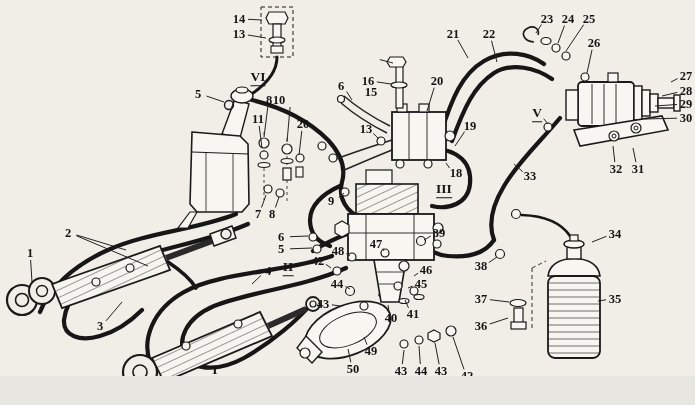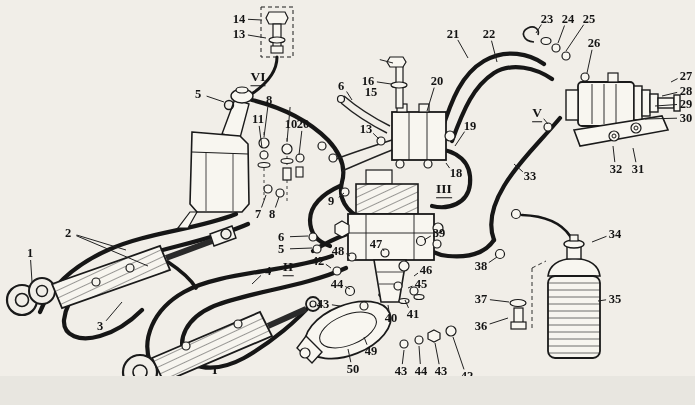--- a/index.html
+++ b/index.html
@@ -302,21 +302,21 @@
       <span class="callout" style="left: 568px; top: 19px;">24</span>
       <span class="callout" style="left: 589px; top: 19px;">25</span>
       <span class="callout" style="left: 594px; top: 43px;">26</span>
       <span class="callout" style="left: 686px; top: 76px;">27</span>
       <span class="callout" style="left: 686px; top: 91px;">28</span>
       <span class="callout" style="left: 686px; top: 104px;">29</span>
       <span class="callout" style="left: 686px; top: 118px;">30</span>
       <span class="callout roman" style="left: 258px; top: 78px; text-align: center;">VI</span>
       <span class="callout" style="left: 198px; top: 94px;">5</span>
       <span class="callout" style="left: 269px; top: 100px;">8</span>
-      <span class="callout" style="left: 291px; top: 100px; margin-top: 24px;">10</span>
+      <span class="callout" style="left: 279px; top: 100px;">10</span>
       <span class="callout" style="left: 258px; top: 119px;">11</span>
       <span class="callout" style="left: 303px; top: 124px;">20</span>
       <span class="callout" style="left: 366px; top: 129px;">13</span>
       <span class="callout" style="left: 470px; top: 126px;">19</span>
       <span class="callout roman" style="left: 537px; top: 114px;">V</span>
       <span class="callout" style="left: 638px; top: 169px;">31</span>
       <span class="callout" style="left: 616px; top: 169px;">32</span>
       <span class="callout" style="left: 530px; top: 176px;">33</span>
       <span class="callout" style="left: 456px; top: 173px;">18</span>
       <span class="callout roman" style="left: 444px; top: 190px;">III</span>

